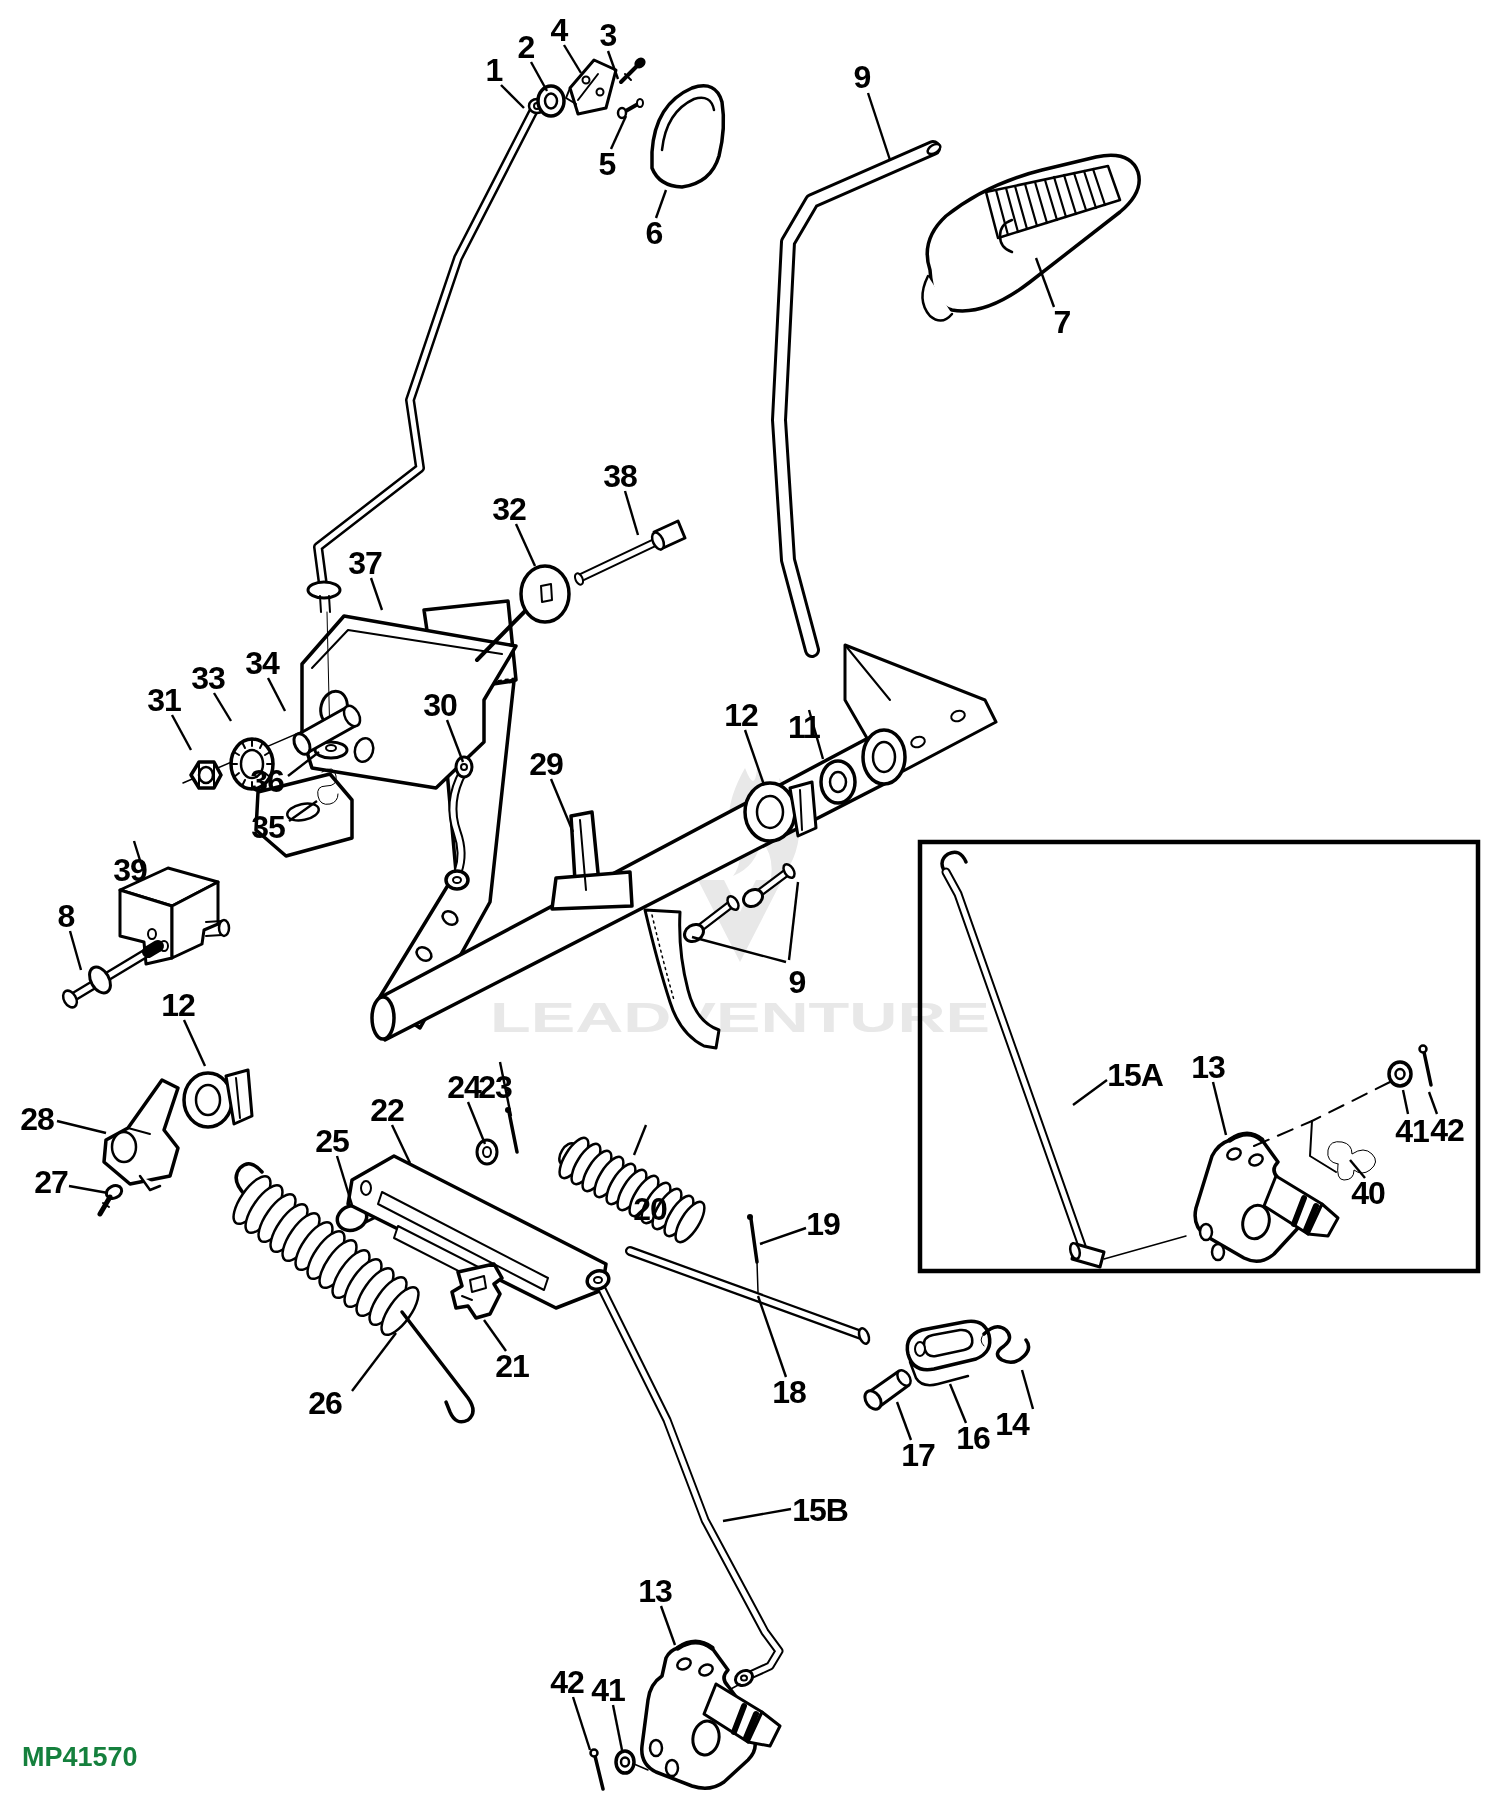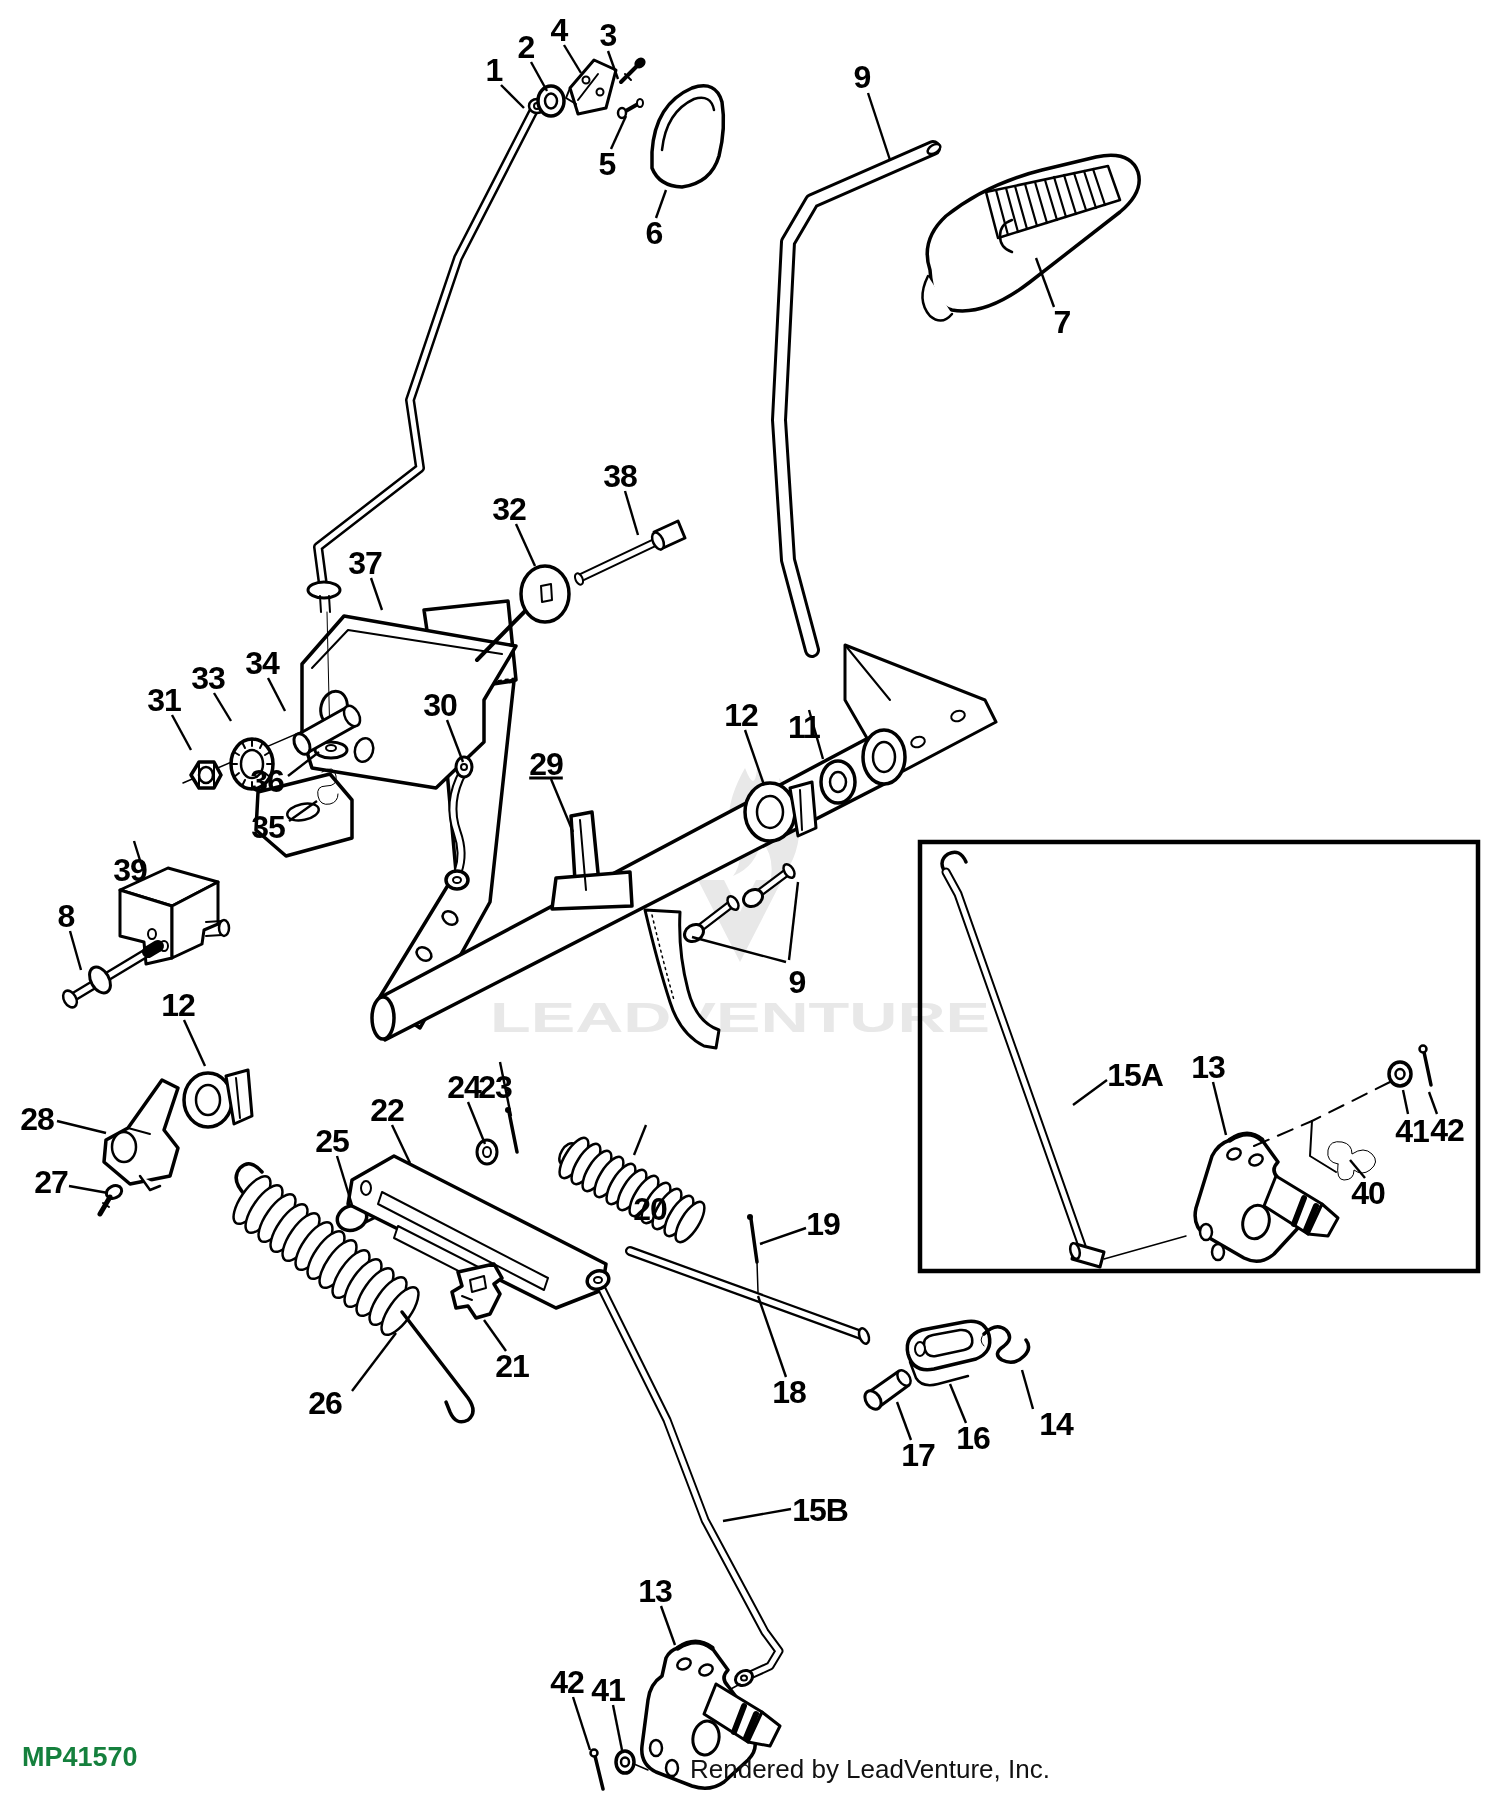--- a/index.html
+++ b/index.html
@@ -502,48 +502,47 @@
       <div class="callout" style="left: 1062px; top: 322px;">7</div>
       <div class="callout" style="left: 620px; top: 476px;">38</div>
       <div class="callout" style="left: 509px; top: 509px;">32</div>
       <div class="callout" style="left: 365px; top: 563px;">37</div>
       <div class="callout" style="left: 262px; top: 663px;">34</div>
       <div class="callout" style="left: 208px; top: 678px;">33</div>
       <div class="callout" style="left: 164px; top: 700px;">31</div>
       <div class="callout" style="left: 267px; top: 781px;">36</div>
       <div class="callout" style="left: 268px; top: 827px;">35</div>
       <div class="callout" style="left: 440px; top: 705px; text-align: right;">30</div>
-      <div class="callout" style="left: 546px; top: 764px; text-decoration: underline;">29</div>
+      <div class="callout" style="left: 546px; top: 764px;">29</div>
       <div class="callout" style="left: 741px; top: 715px;">12</div>
       <div class="callout" style="left: 804px; top: 695px; margin-top: 32px;">11</div>
       <div class="callout" style="left: 797px; top: 982px;">9</div>
       <div class="callout" style="left: 130px; top: 826px; margin-top: 44px;">39</div>
       <div class="callout" style="left: 66px; top: 916px;">8</div>
       <div class="callout" style="left: 178px; top: 1005px;">12</div>
       <div class="callout" style="left: 37px; top: 1119px;">28</div>
       <div class="callout" style="left: 51px; top: 1182px;">27</div>
       <div class="callout" style="left: 332px; top: 1141px;">25</div>
       <div class="callout" style="left: 387px; top: 1110px;">22</div>
       <div class="callout" style="left: 464px; top: 1087px;">24</div>
       <div class="callout" style="left: 495px; top: 1047px; margin-top: 40px;">23</div>
       <div class="callout" style="left: 650px; top: 1166px; margin-top: 43px;">20</div>
       <div class="callout" style="left: 823px; top: 1224px;">19</div>
       <div class="callout" style="left: 325px; top: 1403px;">26</div>
       <div class="callout" style="left: 512px; top: 1366px;">21</div>
       <div class="callout" style="left: 789px; top: 1392px;">18</div>
       <div class="callout" style="left: 918px; top: 1455px;">17</div>
       <div class="callout" style="left: 973px; top: 1438px;">16</div>
-      <div class="callout" style="left: 1056px; top: 1424px;">14</div>
+      <div class="callout" style="left: 1012px; top: 1424px;">14</div>
       <div class="callout" style="left: 820px; top: 1510px;">15B</div>
       <div class="callout" style="left: 655px; top: 1591px;">13</div>
       <div class="callout" style="left: 567px; top: 1682px;">42</div>
       <div class="callout" style="left: 608px; top: 1690px;">41</div>
       <div class="callout" style="left: 1135px; top: 1075px;">15A</div>
       <div class="callout" style="left: 1208px; top: 1067px;">13</div>
       <div class="callout" style="left: 1368px; top: 1193px;">40</div>
       <div class="callout" style="left: 1412px; top: 1131px;">41</div>
       <div class="callout" style="left: 1447px; top: 1130px;">42</div>
     </div>
 
 <div id="part-number">MP41570</div>
-<div id="credit">Rendered by LeadVenture, Inc.</div>
 
 </div>
 
 </body></html>

